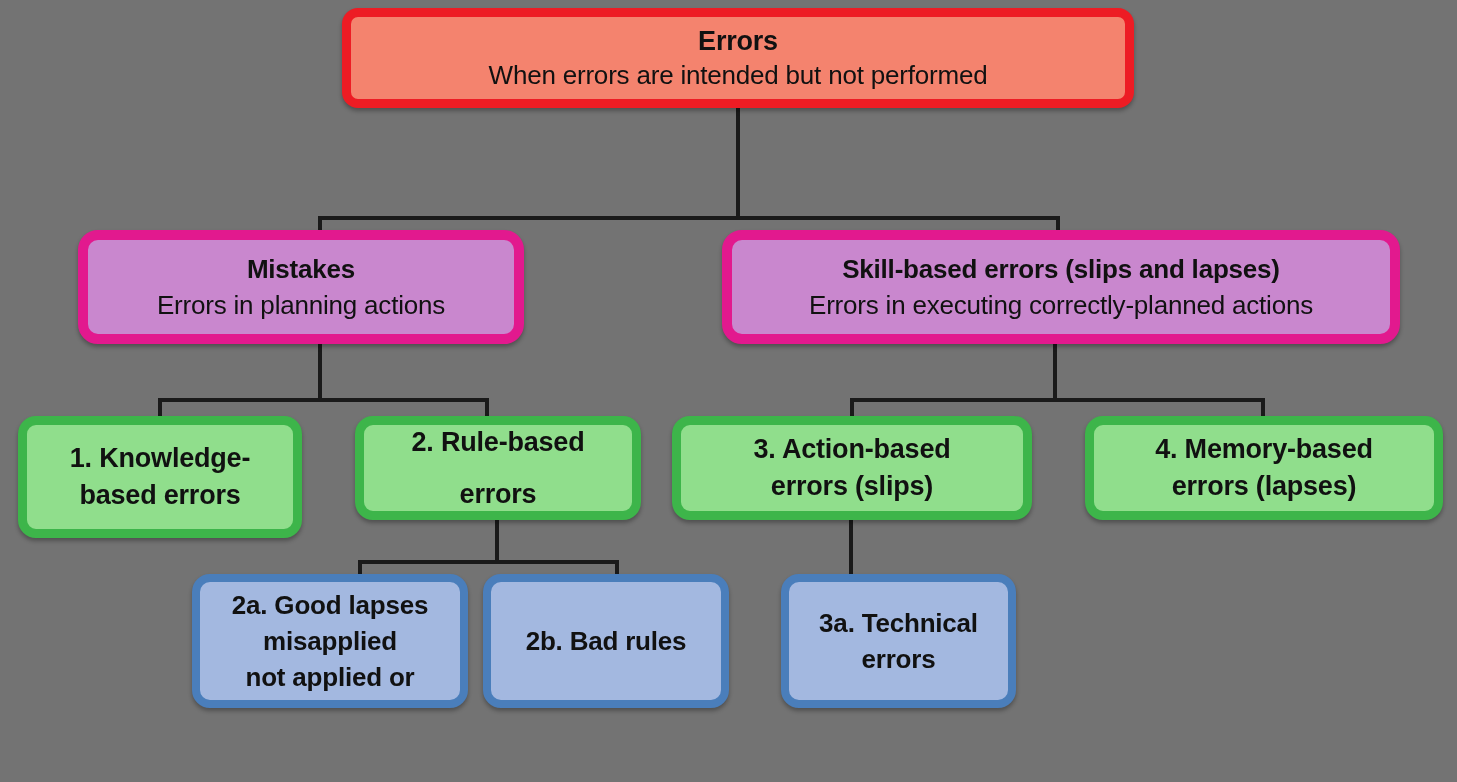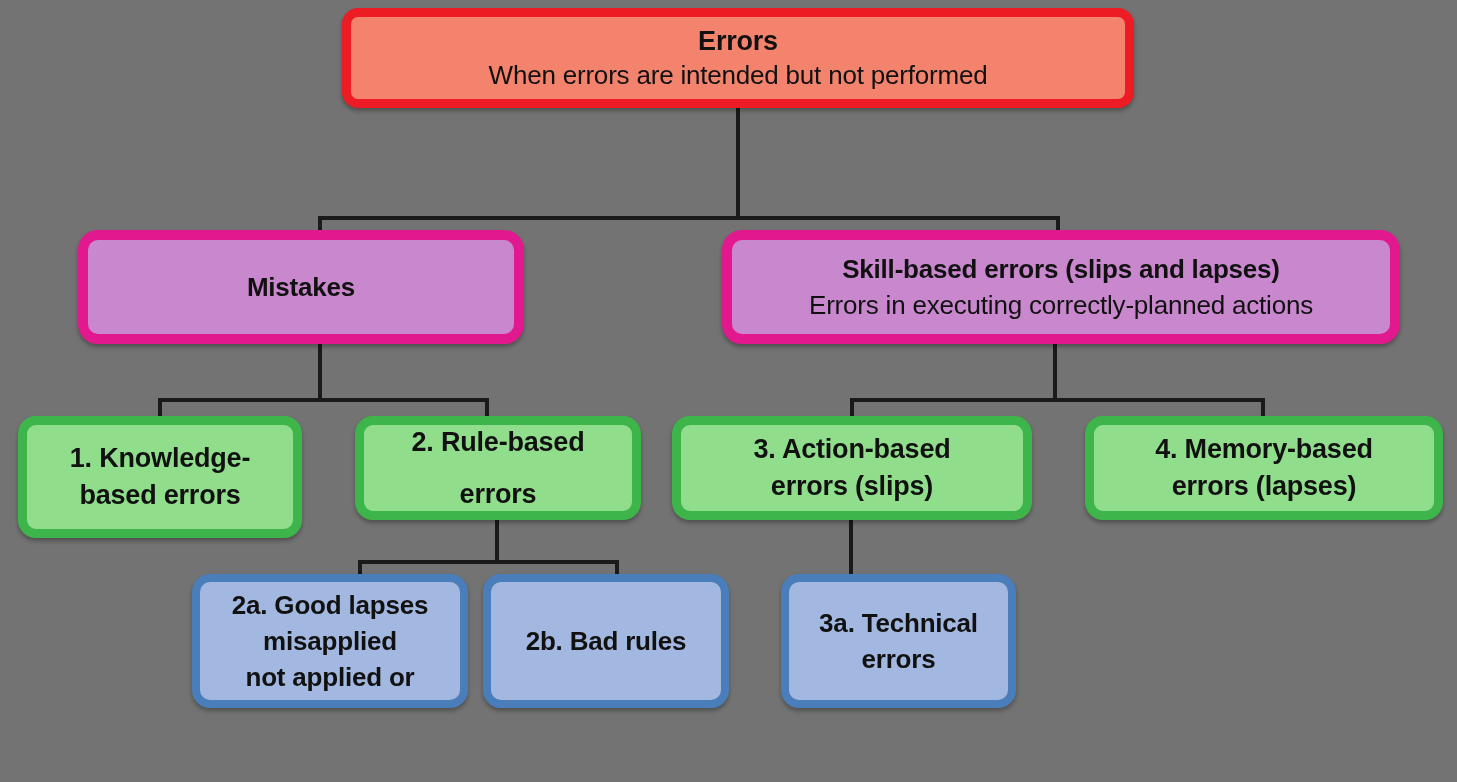--- a/index.html
+++ b/index.html
@@ -119,20 +119,21 @@
 
   <div class="conn conn-v" style="left:849px; top:518px; height:60px;"></div>
 
   <div class="node tier-root" style="left:342px; top:8px; width:792px; height:100px;">
     <div class="title">Errors</div>
     <div class="subtitle">When errors are intended but not performed</div>
   </div>
 
   <div class="node tier-two" style="left:72px; top:230px; width:446px; height:114px;margin-left:6px;">
     <div class="title">Mistakes</div>
+    <div class="subtitle">Errors in planning actions</div>
   </div>
 
   <div class="node tier-two" style="left:722px; top:230px; width:678px; height:114px;">
     <div class="title">Skill-based errors (slips and lapses)</div>
     <div class="subtitle">Errors in executing correctly-planned actions</div>
   </div>
 
   <div class="node tier-three" style="left:18px; top:416px; width:284px; height:122px;">
     <div class="title">1. Knowledge-</div>
     <div class="title">based errors</div>

